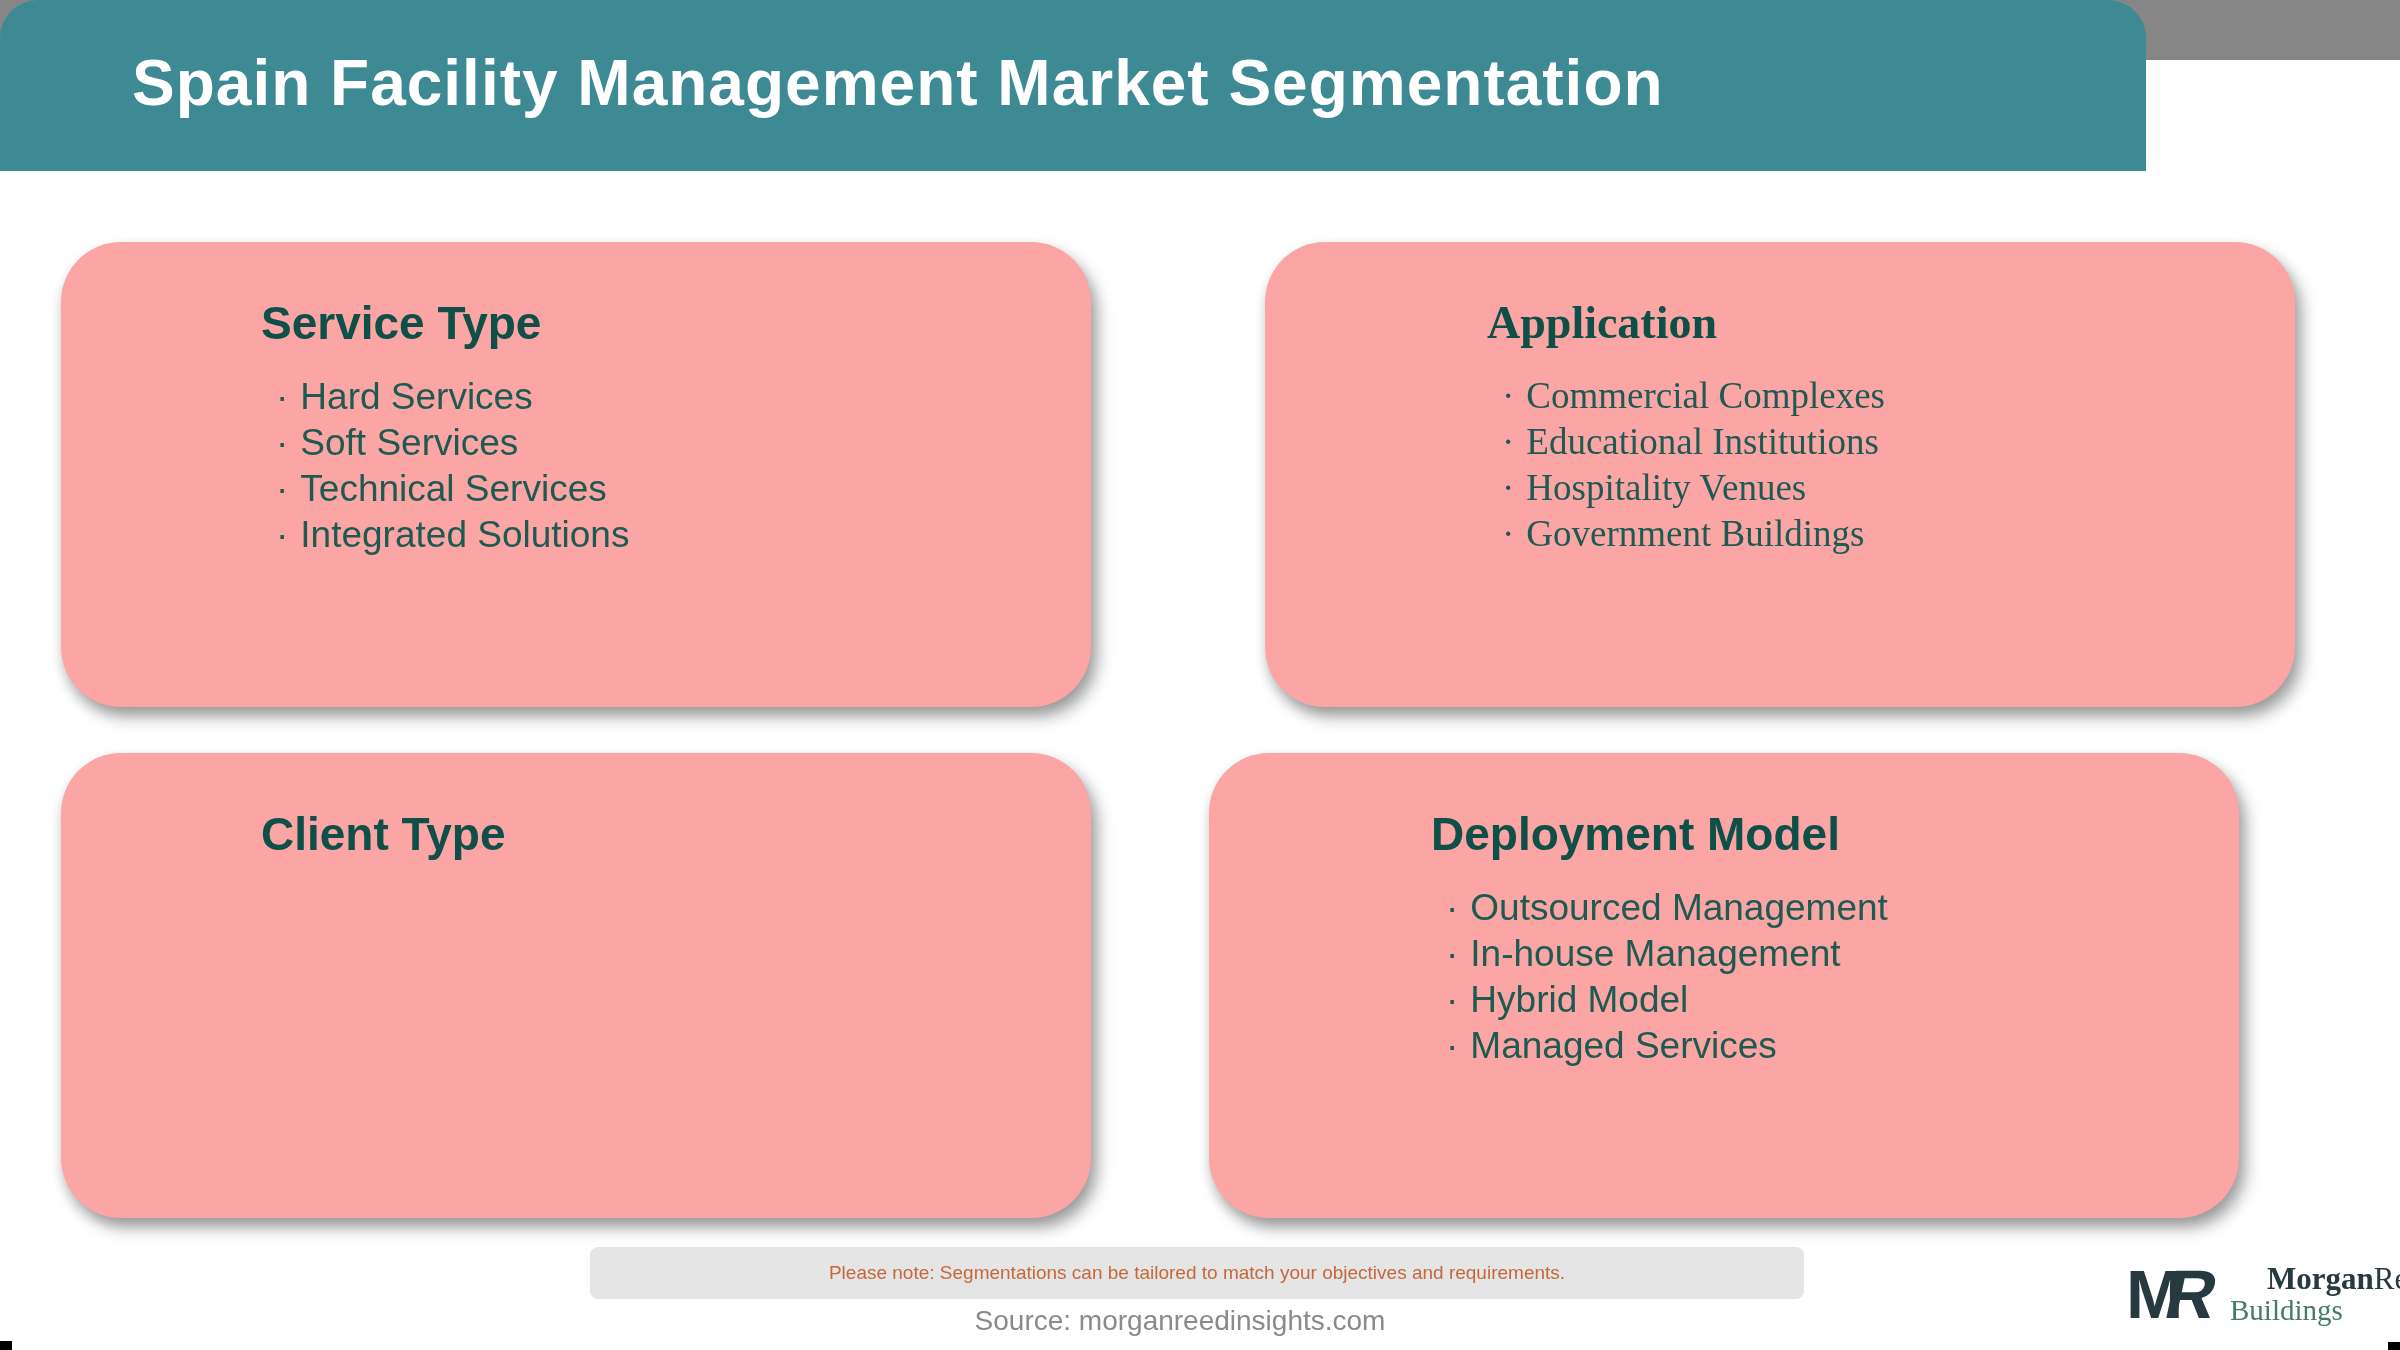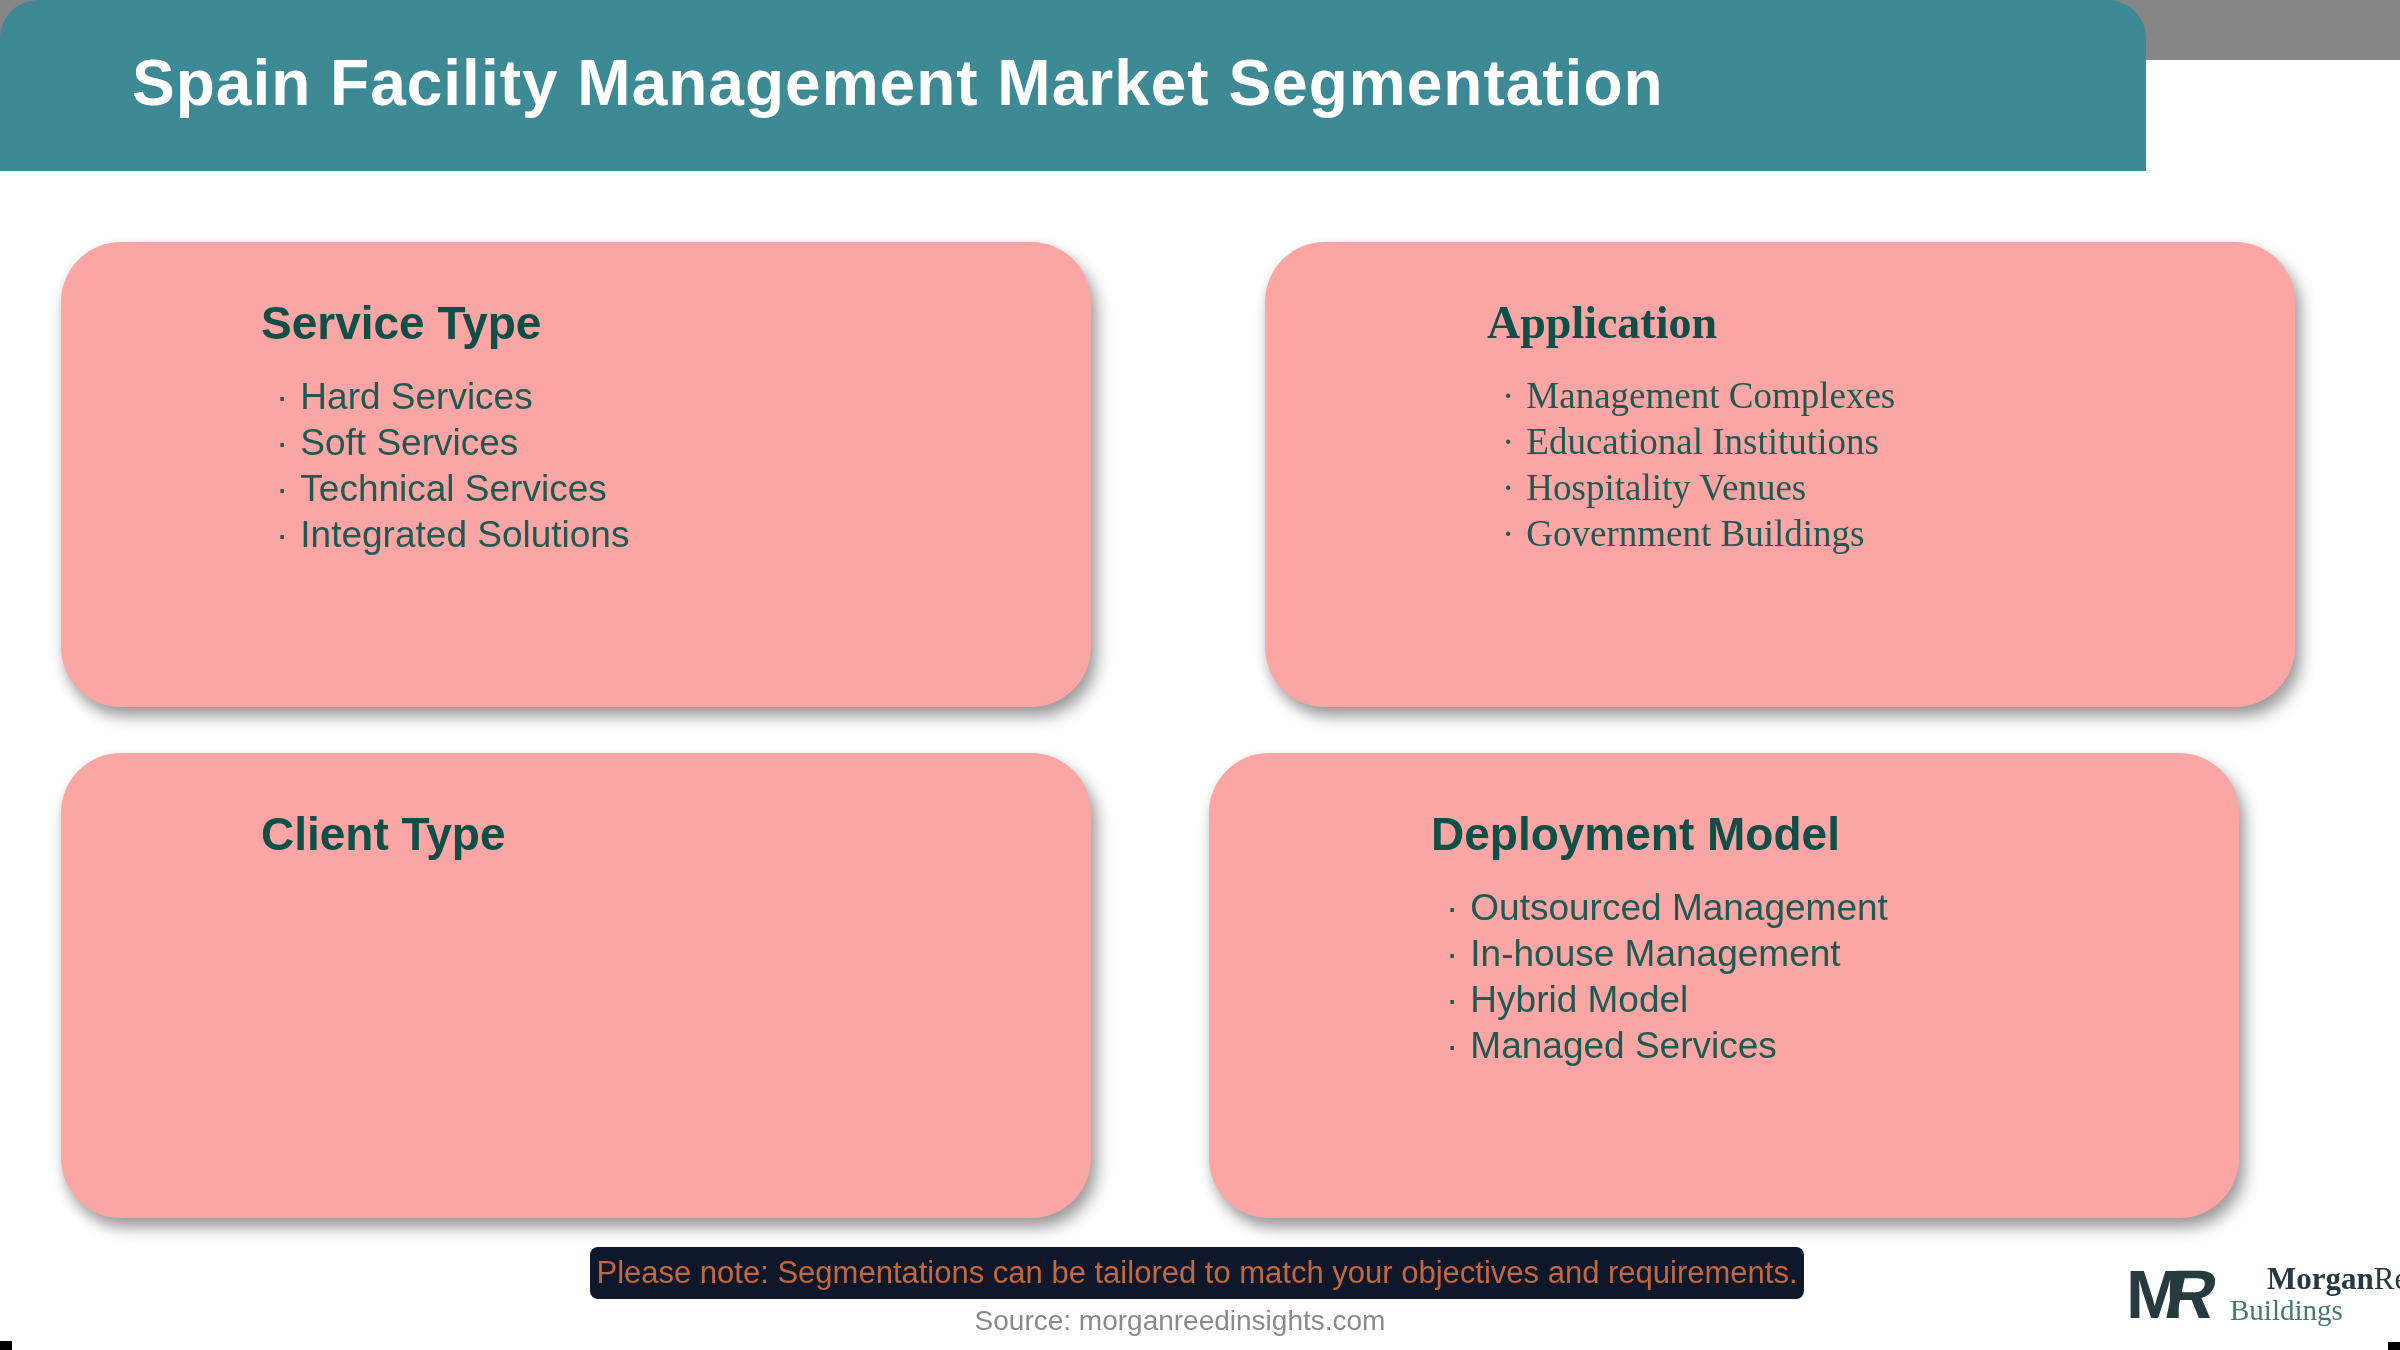--- a/index.html
+++ b/index.html
@@ -61,24 +61,24 @@
     line-height: 46px;
     color: #1d5a51;
     white-space: nowrap;
   }
   .bullet { margin-right: 12px; }
 
   .note-bar {
     position: absolute;
     left: 590px; top: 1247px;
     width: 1214px; height: 52px;
-    background: #0f172a;
+    background: #e5e5e5;
     border-radius: 8px;
     display: flex; align-items: center; justify-content: center;
-    font-size: 31px;
+    font-size: 19px;
     color: #c4683c;
   }
 
   .source-line {
     position: absolute;
     left: 590px; top: 1305px;
     width: 1180px;
     text-align: center;
     font-size: 28px;
     color: #8a8a8a;
@@ -122,21 +122,21 @@
       <li><span class="bullet">·</span><span>Technical Services</span></li>
       <li><span class="bullet">·</span><span>Integrated Solutions</span></li>
     </ul>
   </div>
 </section>
 
 <section class="card card--right card--application">
   <div class="card-inner">
     <h2 class="card-title">Application</h2>
     <ul class="card-list">
-      <li><span class="bullet">·</span><span>Management Complexes</span></li>
+      <li><span class="bullet">·</span><span>Commercial Complexes</span></li>
       <li><span class="bullet">·</span><span>Educational Institutions</span></li>
       <li><span class="bullet">·</span><span>Hospitality Venues</span></li>
       <li><span class="bullet">·</span><span>Government Buildings</span></li>
     </ul>
   </div>
 </section>
 
 <section class="card card--client">
   <div class="card-inner">
     <h2 class="card-title">Client Type</h2>

